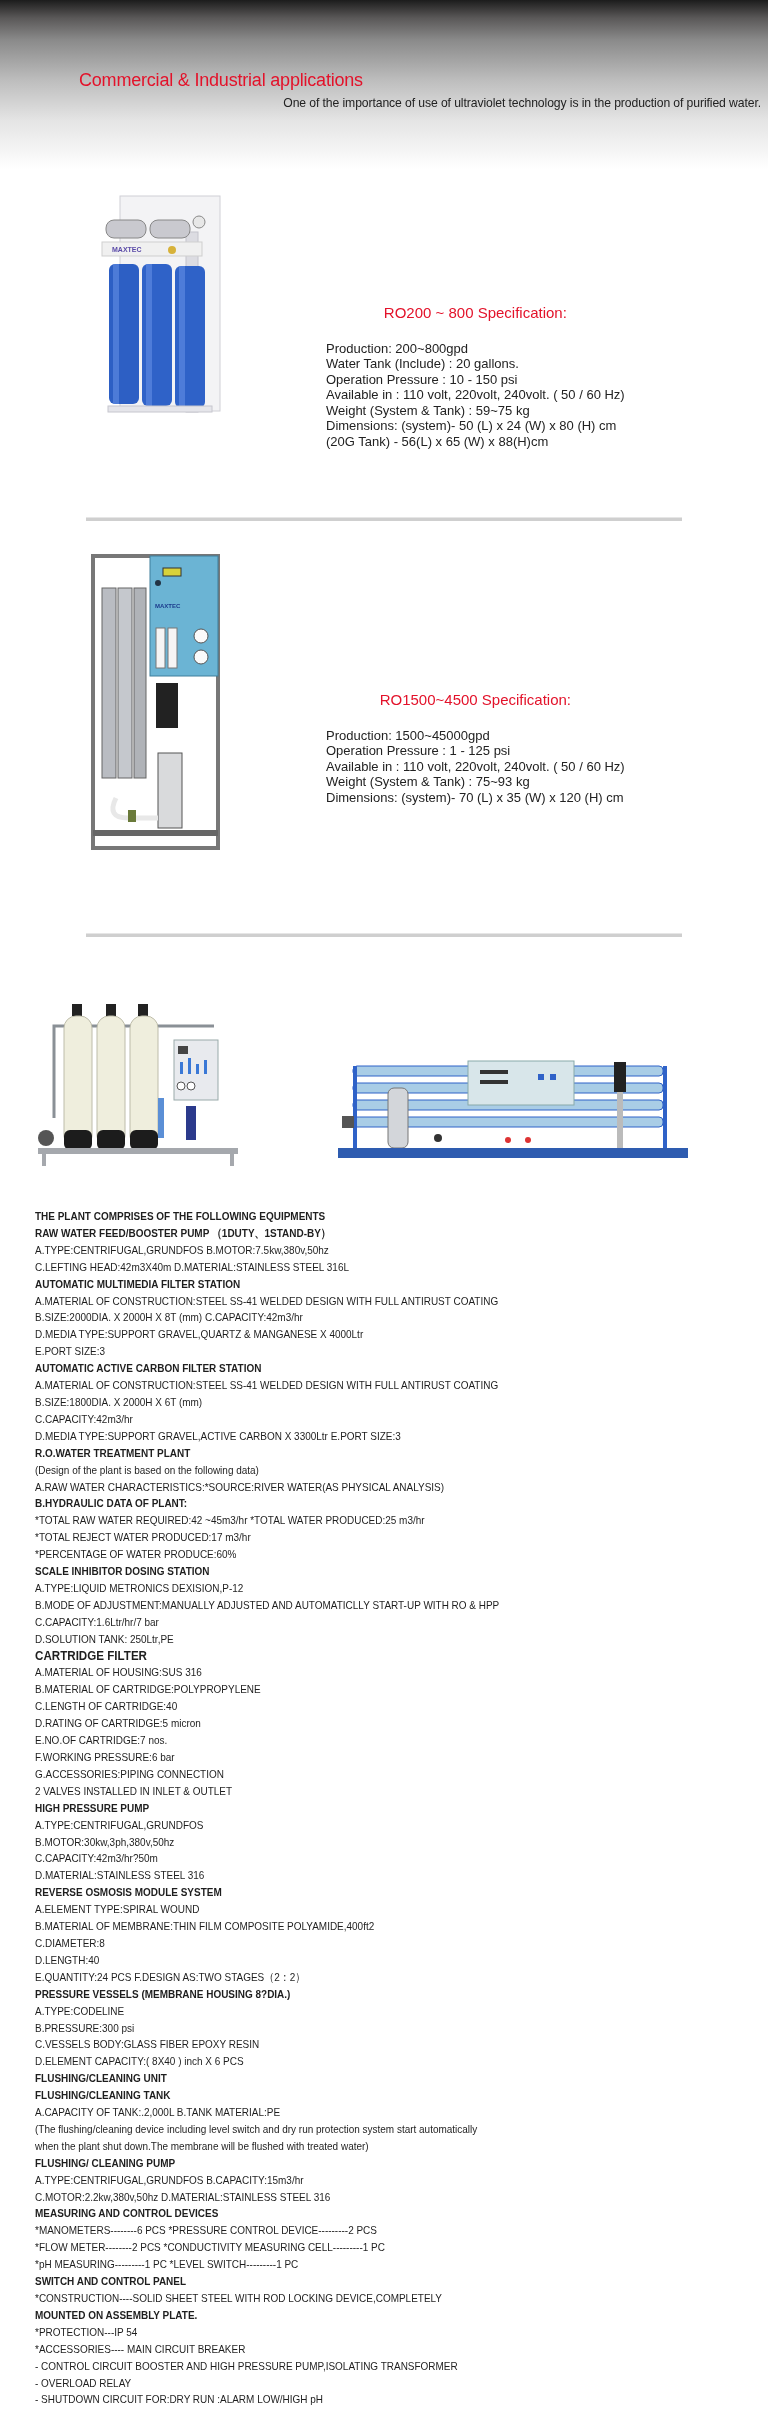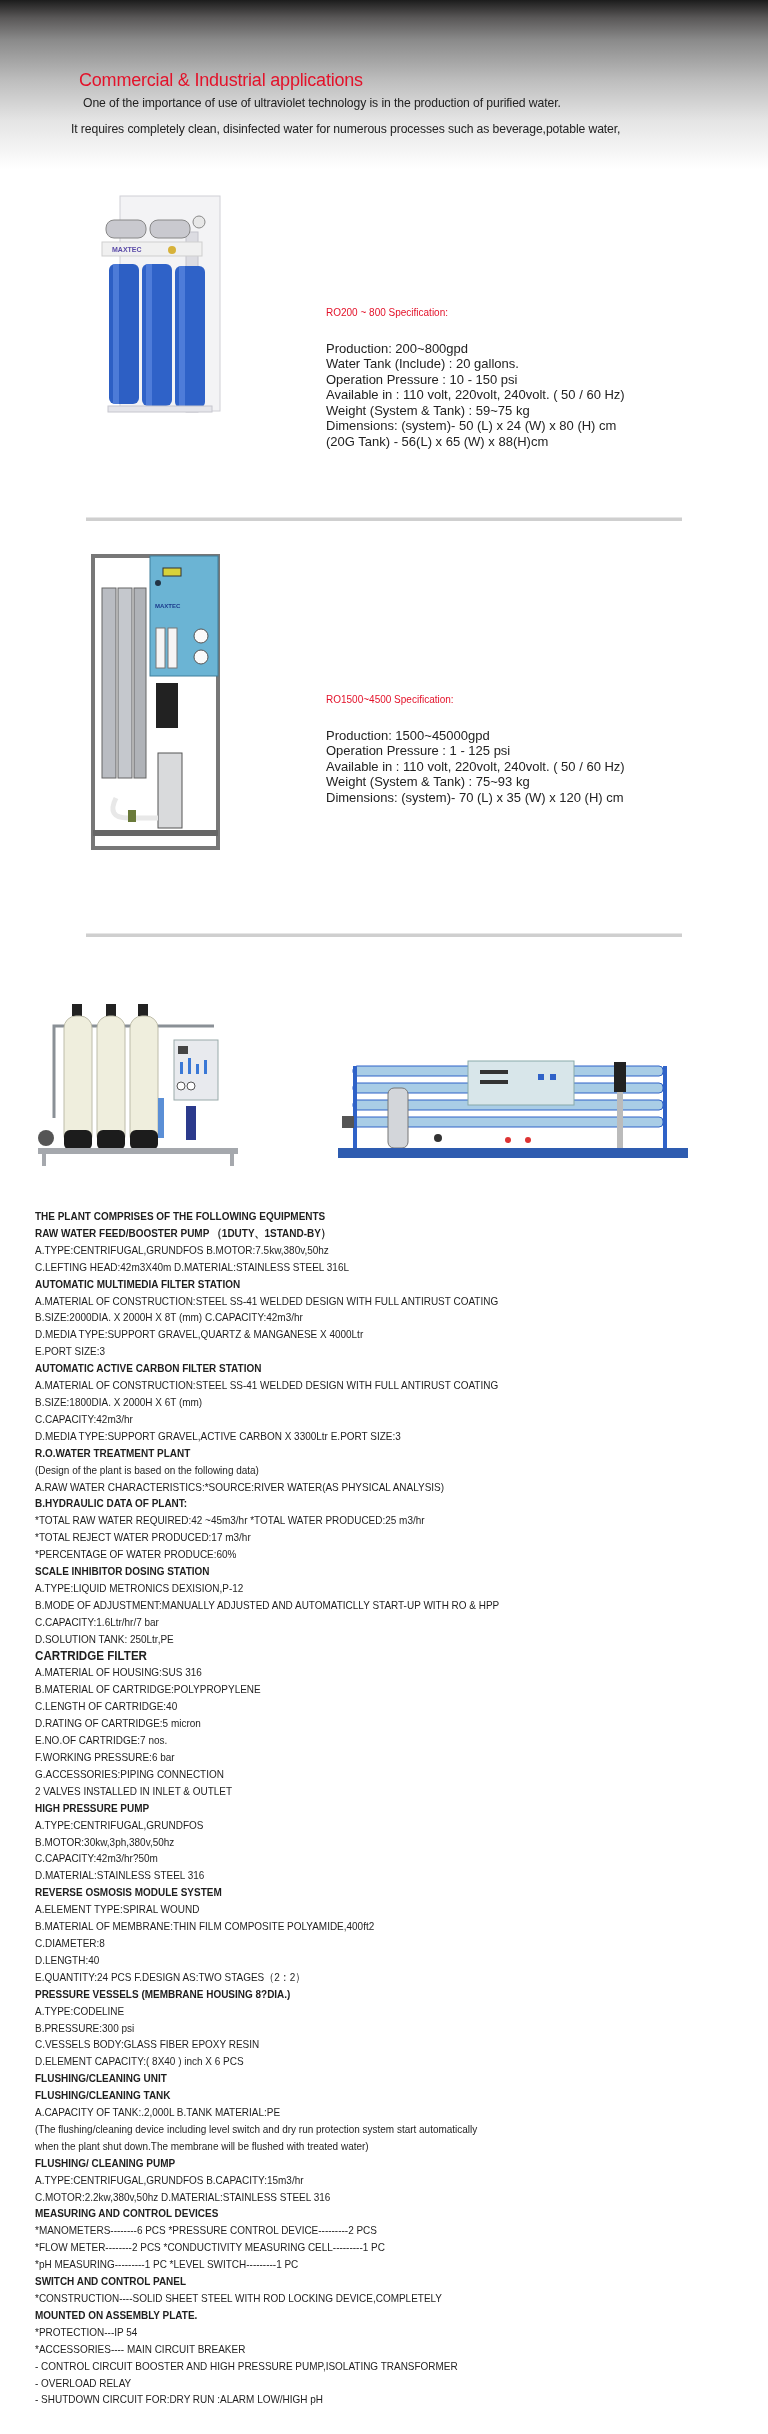--- a/index.html
+++ b/index.html
@@ -15,28 +15,28 @@
     .header-band {
       position: absolute; left: 0; top: 0; width: 768px; height: 170px;
       background: linear-gradient(to bottom, #1c1c1c 0px, #5a5858 18px, #8a8a8a 40px, #bdbdbd 80px, #e4e4e4 120px, #fafafa 160px, #ffffff 170px);
     }
     .headline {
       position: absolute; left: 71px; top: 62px;
       font-size: 18px; color: #e3122a; letter-spacing: -0.2px;
     }
     .intro {
       position: absolute; left: 71px; top: 90px; width: 690px;
-      font-size: 12.2px; color: #222; line-height: 26px; letter-spacing: -0.1px;
+      font-size: 12.2px; color: #222; line-height: 26px; letter-spacing: -0.1px; text-align: right;
     }
     .intro p { margin: 0; }
     .intro p.indent { padding-left: 12px; }
 
     .product-img { position: absolute; }
     .spec-block { position: absolute; left: 326px; font-size: 13px; color: #222; line-height: 15.5px; }
-    .spec-title { color: #e3122a; font-size: 10px; margin-bottom: 20px; }
+    .spec-title { color: #e3122a; font-size: 15px; margin-bottom: 20px; text-align: center; }
     .spec-line { white-space: nowrap; }
 
     .divider {
       position: absolute; left: 86px; width: 596px; height: 3px;
       background: #cfcfcf; border-top: 1px solid #e6e6e6;
     }
 
     .details {
       position: absolute; left: 35px; top: 1208px; width: 700px;
       font-size: 11.6px; line-height: 16.9px; color: #1e1e1e;
@@ -51,21 +51,20 @@
   </style>
 </head>
 <body>
 
 <div class="header-band"></div>
 
 <h1 class="headline" style="margin:8px;font-weight:normal;">Commercial &amp; Industrial applications</h1>
 
 <div class="intro">
   <p class="indent">One of the importance of use of ultraviolet technology is in the production of purified water.</p>
-  <p>It requires completely clean, disinfected water for numerous processes such as beverage,potable water,</p>
 </div>
 
 <div class="product-img" style="left:80px;top:192px;width:150px;height:225px;">
   <svg width="150" height="225" viewBox="0 0 150 225">
     <rect x="40" y="4" width="100" height="215" fill="#f3f3f5" stroke="#d0d0d6"></rect>
     <rect x="106" y="40" width="12" height="180" fill="#dcdce2" stroke="#c4c4cc"></rect>
     <rect x="22" y="50" width="100" height="14" fill="#f0f0f0" stroke="#cfcfcf"></rect>
     <text x="32" y="60" font-size="7" font-family="Liberation Sans, sans-serif" font-weight="bold" fill="#5a4aa8">MAXTEC</text>
     <circle cx="92" cy="58" r="4" fill="#d7b23a"></circle>
     <rect x="26" y="28" width="40" height="18" rx="8" fill="#c9c9cf" stroke="#888"></rect>

